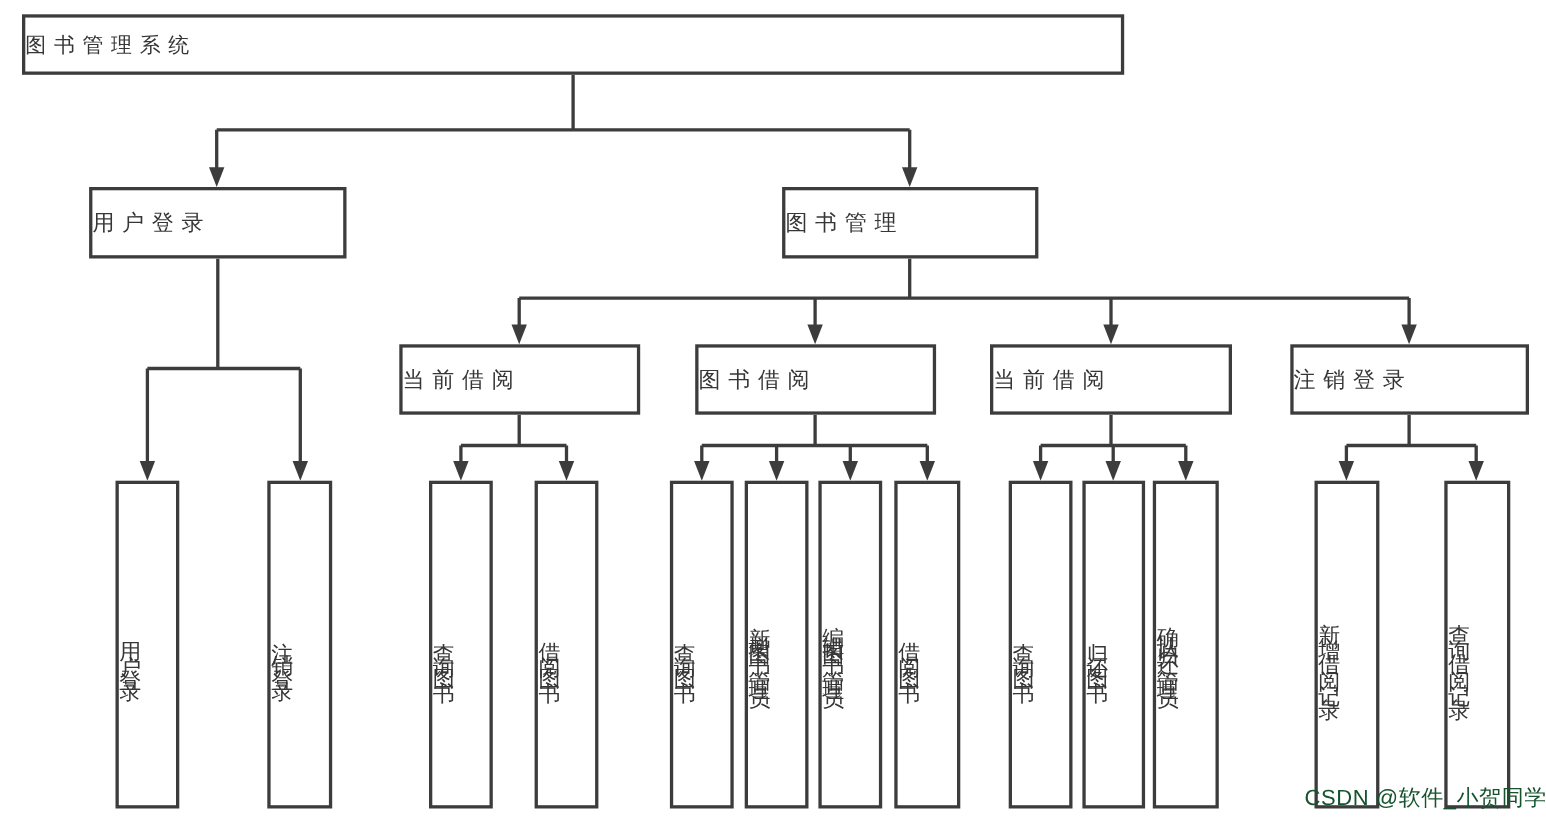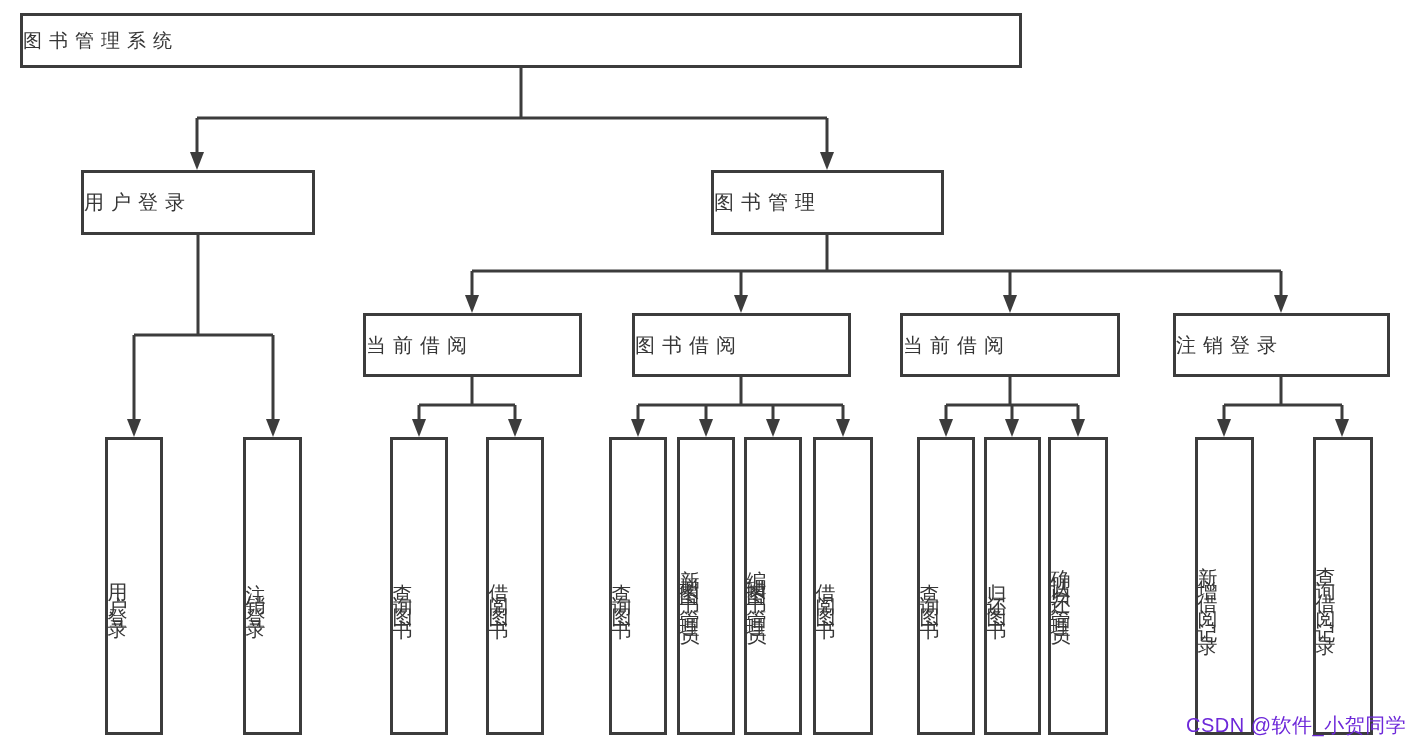--- a/index.html
+++ b/index.html
@@ -16,21 +16,21 @@
   .hlabel{font-size:20px;letter-spacing:7px;margin-right:-7px;white-space:nowrap;}
   .title .hlabel{font-size:19px;}
   .v{
     writing-mode:vertical-rl;text-orientation:mixed;line-height:1;
     font-size:20px;letter-spacing:12px;margin-bottom:-12px;white-space:nowrap;
   }
   .v.long{letter-spacing:8px;margin-bottom:-8px;}
   .v.rec{letter-spacing:14px;margin-bottom:-14px;}
   .watermark{
     position:absolute;left:1186px;top:712px;z-index:3;
-    font-size:20px;color:#6d28d9;letter-spacing:0.5px;white-space:nowrap;
+    font-size:20px;color:#14532d;letter-spacing:0.5px;white-space:nowrap;
   }
 </style>
 </head>
 <body>
 
 <div class="stage">
 
   <svg class="wires" width="1405" height="747" viewBox="0 0 1405 747" aria-hidden="true">
     <path fill="none" stroke="#3c3c3c" stroke-width="3" d="M521 68 V118 M197 118 H827 M197 118 V154 M827 118 V154
              M198 235 V335 M134 335 H273 M134 335 V421 M273 335 V421

